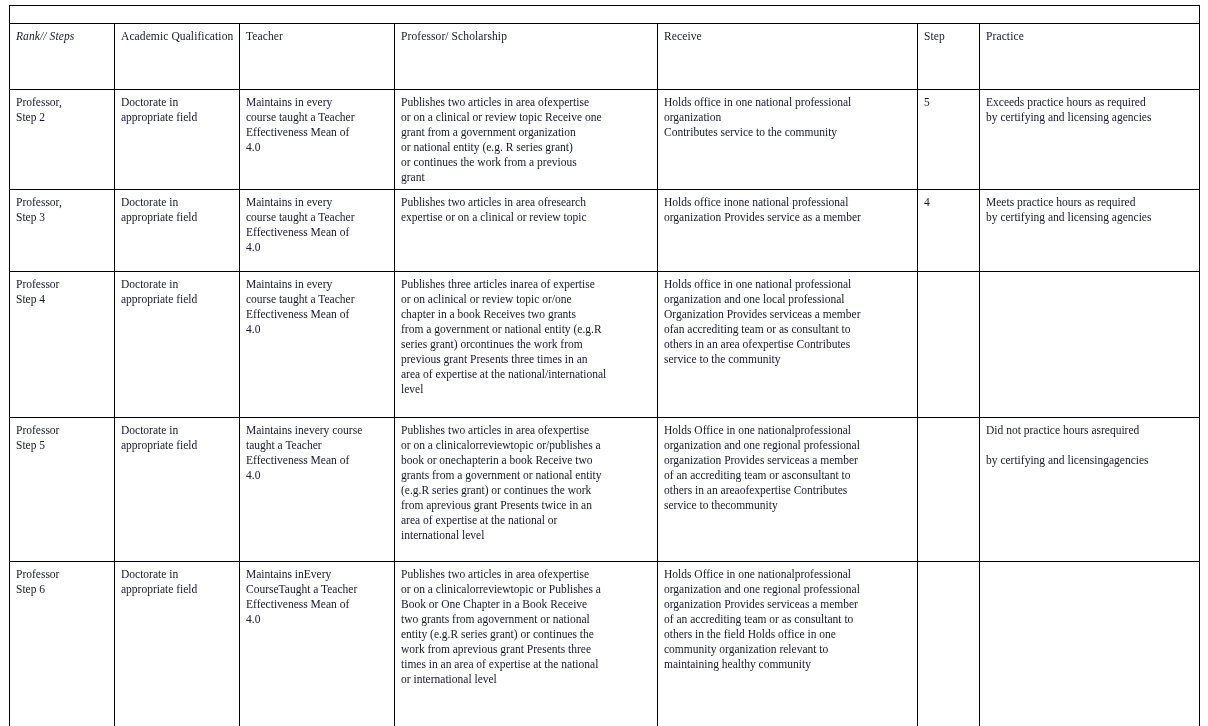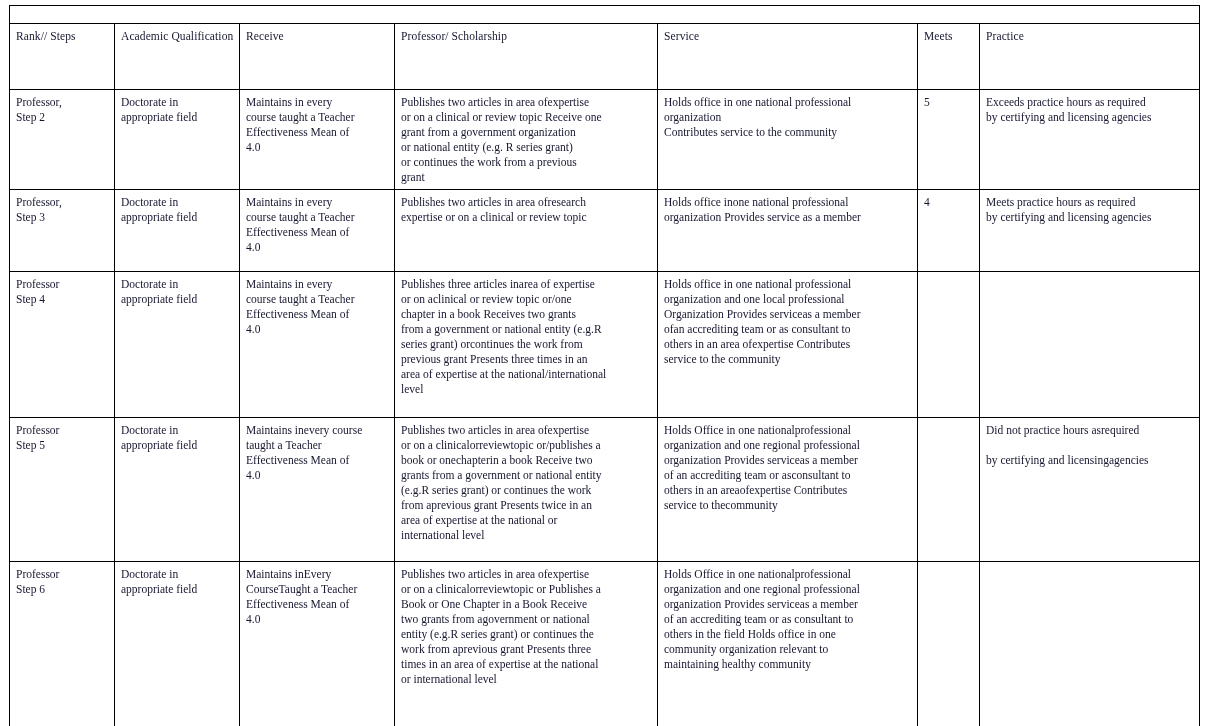--- a/index.html
+++ b/index.html
@@ -50,21 +50,21 @@
     border-bottom: 1px solid #000000;
   }
   thead th {
     font-weight: bold;
     font-size: 12px;
     height: 56px;
     vertical-align: top;
     padding-top: 6px;
     letter-spacing: 0.1px;
   }
-  th.hdr-left   { text-align: left; padding-left: 7px; padding-top: 22px; }
+  th.hdr-left   { text-align: left; padding-left: 7px; padding-top: 22px; font-style: italic; }
   th.hdr-center2{ text-align: center; padding-top: 6px; }
 
   
   col.c-rank      { width: 105px; }
   col.c-acad      { width: 125px; }
   col.c-teach     { width: 155px; }
   col.c-research  { width: 263px; }
   col.c-service   { width: 260px; }
   col.c-ranknum   { width: 62px; }
   col.c-practice  { width: 220px; }
@@ -109,24 +109,24 @@
       <col class="c-practice">
     </colgroup>
     <thead>
       <tr class="spacer-row">
         <td colspan="7"></td>
       </tr>
       <tr>
         <th class="hdr-left">Rank// Steps</th>
         <th class="hdr-center2">Academic
 Qualification</th>
+        <th class="hdr-center2">Teacher</th>
+        <th class="hdr-center2">Professor/ Scholarship</th>
         <th class="hdr-center2">Receive</th>
-        <th class="hdr-center2">Professor/ Scholarship</th>
-        <th class="hdr-center2">Service</th>
-        <th class="hdr-center2">Meets</th>
+        <th class="hdr-center2">Step</th>
         <th class="hdr-center2">Practice</th>
       </tr>
     </thead>
     <tbody>
       <tr class="r1">
         <td class="cell-rank-label">Professor,
 Step 2</td>
         <td class="cell-text acad-cell">Doctorate in
 appropriate field</td>
         <td class="cell-text teaching-cell">Maintains in every

